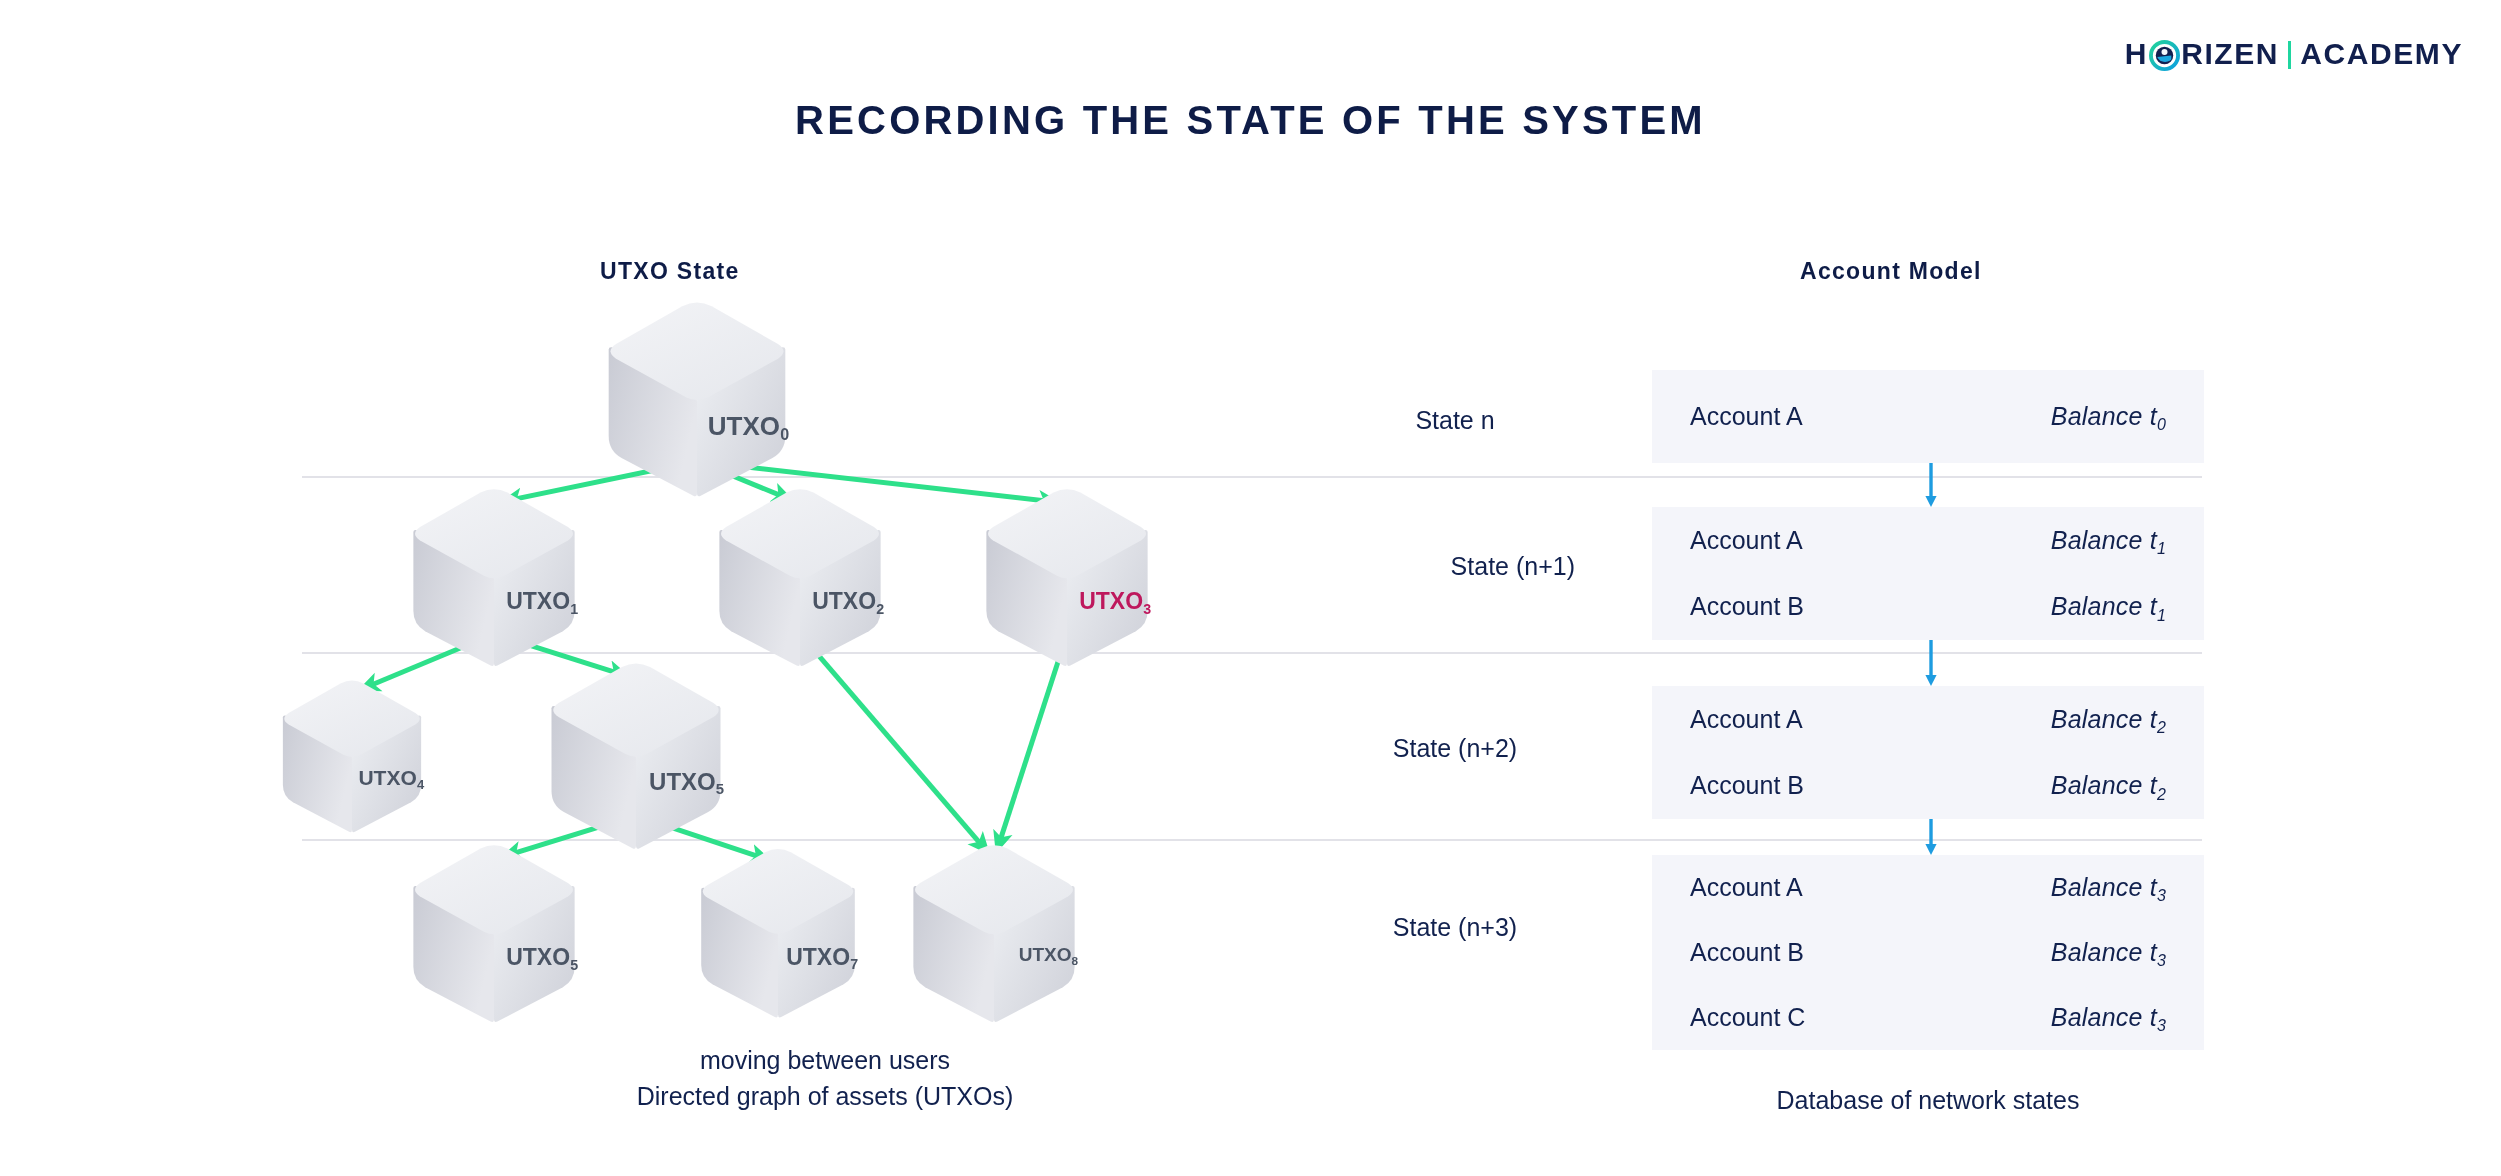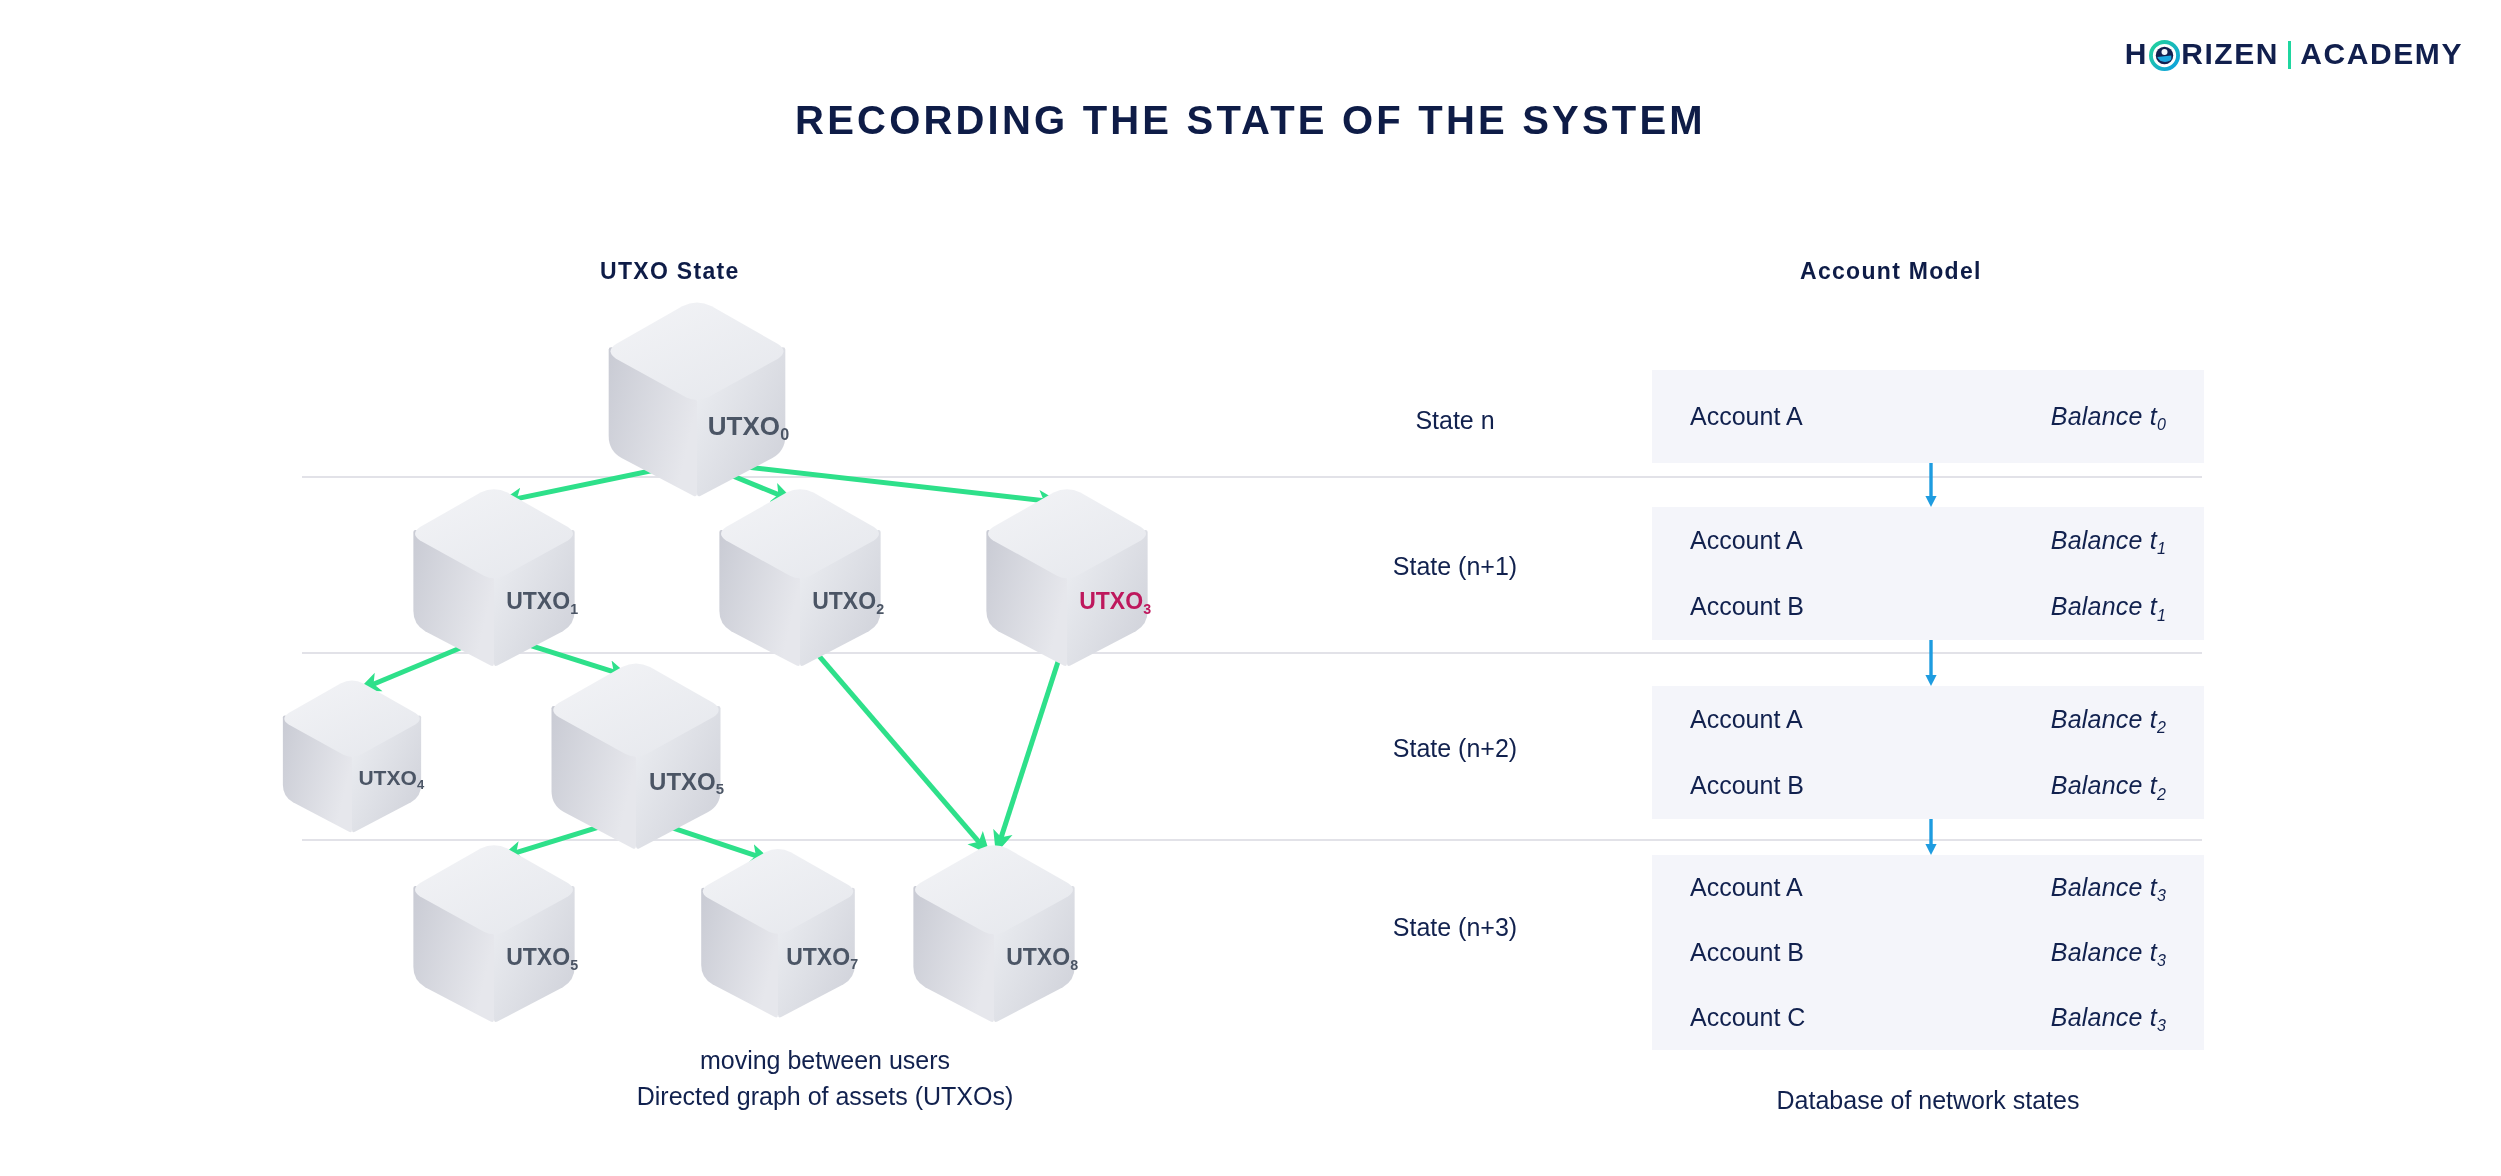--- a/index.html
+++ b/index.html
@@ -363,28 +363,28 @@
             </linearGradient>
             <linearGradient id="cgutxo8T" x1="0.1" y1="0" x2="0.9" y2="1">
               <stop offset="0%" stop-color="#f2f3f6"></stop>
               <stop offset="100%" stop-color="#e6e8ed"></stop>
             </linearGradient>
           </defs>
           <path d="M4 56 L4 150 Q4 166 18 174 L96 215 Q100 217 100 212 L100 112 Q100 106 96 103 L18 58 Q4 50 4 56 Z" fill="url(#cgutxo8L)"></path>
           <path d="M196 56 L196 150 Q196 166 182 174 L104 215 Q100 217 100 212 L100 112 Q100 106 104 103 L182 58 Q196 50 196 56 Z" fill="url(#cgutxo8R)"></path>
           <path d="M100 5 Q108 5 116 9 L188 50 Q200 58 188 66 L112 108 Q100 114 88 108 L12 66 Q0 58 12 50 L84 9 Q92 5 100 5 Z" fill="url(#cgutxo8T)"></path>
         </svg>
-        <div class="lbl" style="font-size: 23px; top: 103.496px; color: rgb(75, 85, 101);"><span>UTXO</span><sub>8</sub></div>
+        <div class="lbl" style="font-size: 19px; top: 103.496px; color: rgb(75, 85, 101);"><span>UTXO</span><sub>8</sub></div>
       </div>
     </div>
 </div>
 
 <div id="state-labels">
     <div class="state-label" style="top: 406px; left: 1335px; width: 240px; text-align: center;">State n</div>
-    <div class="state-label" style="top: 552px; left: 1335px; width: 240px; text-align: center;">State (n+1)</div>
+    <div class="state-label" style="top: 552px; left: 1335px; width: 240px; text-align: right;">State (n+1)</div>
     <div class="state-label" style="top: 734px; left: 1335px; width: 240px; text-align: center;">State (n+2)</div>
     <div class="state-label" style="top: 913px; left: 1335px; width: 240px; text-align: center;">State (n+3)</div>
   </div>
 
 <div id="account-model">
     <div class="acct-panel" style="top: 370px; height: 93px; background: rgb(244, 245, 250);">
       <div class="acct-row" style="height: 93px;">
         <span class="acct-name">Account A</span>
         <span class="acct-balance"><span>Balance t</span><sub>0</sub></span>
       </div>

